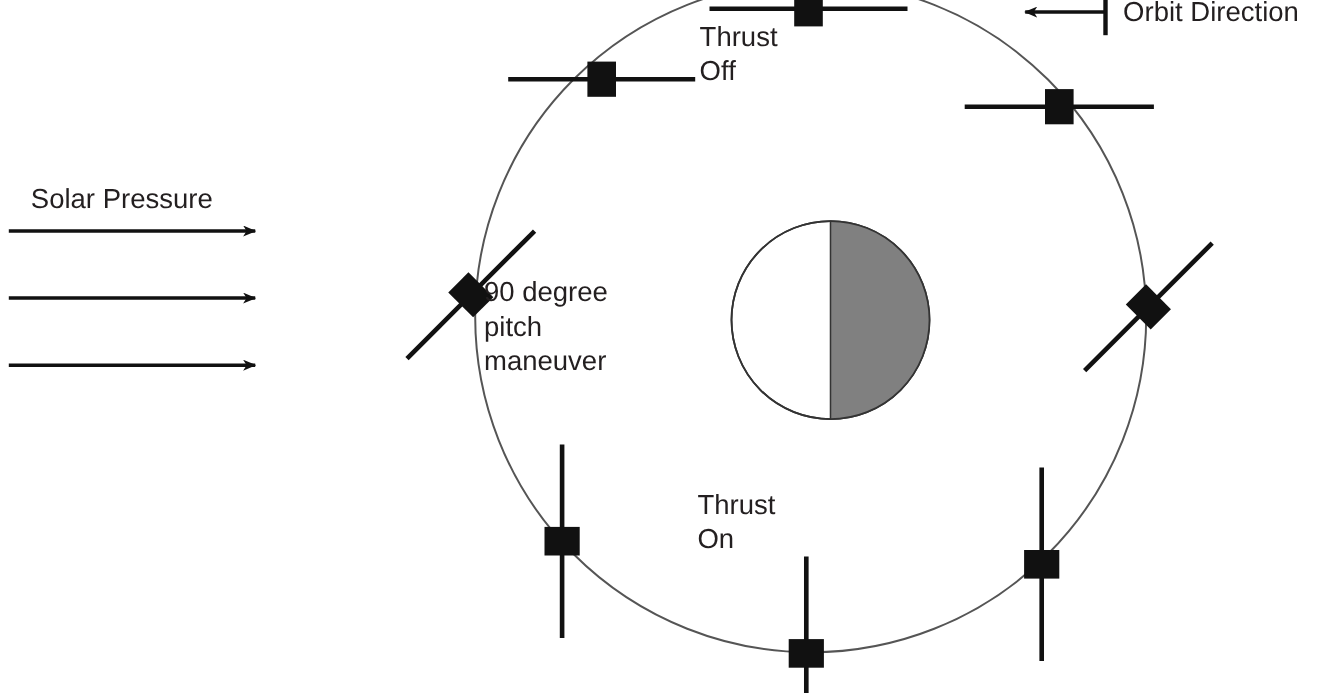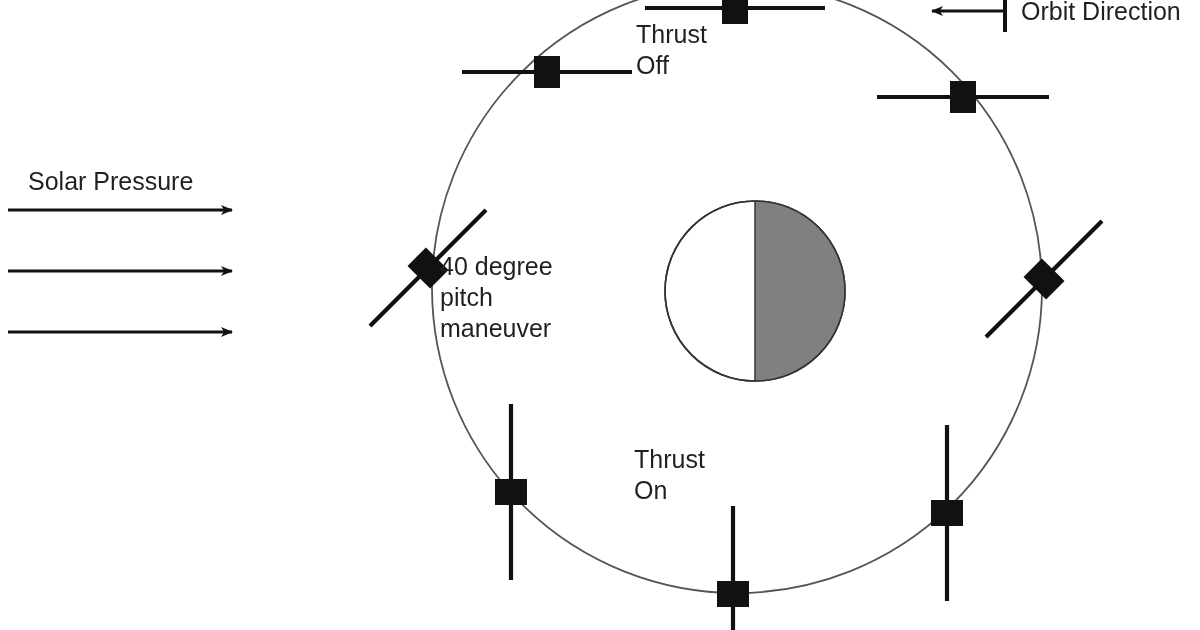--- a/index.html
+++ b/index.html
@@ -142,17 +142,17 @@
   <div class="diagram-label lbl-solar-pressure">Solar Pressure</div>
 
   <div class="diagram-label lbl-orbit-direction">Orbit Direction</div>
 
   <div class="diagram-label lbl-thrust-off">Thrust
 Off</div>
 
   <div class="diagram-label lbl-thrust-on">Thrust
 On</div>
 
-  <div class="diagram-label lbl-pitch-maneuver">40 degree
+  <div class="diagram-label lbl-pitch-maneuver">90 degree
 pitch
 maneuver</div>
 
 </div>
 
 </body></html>

